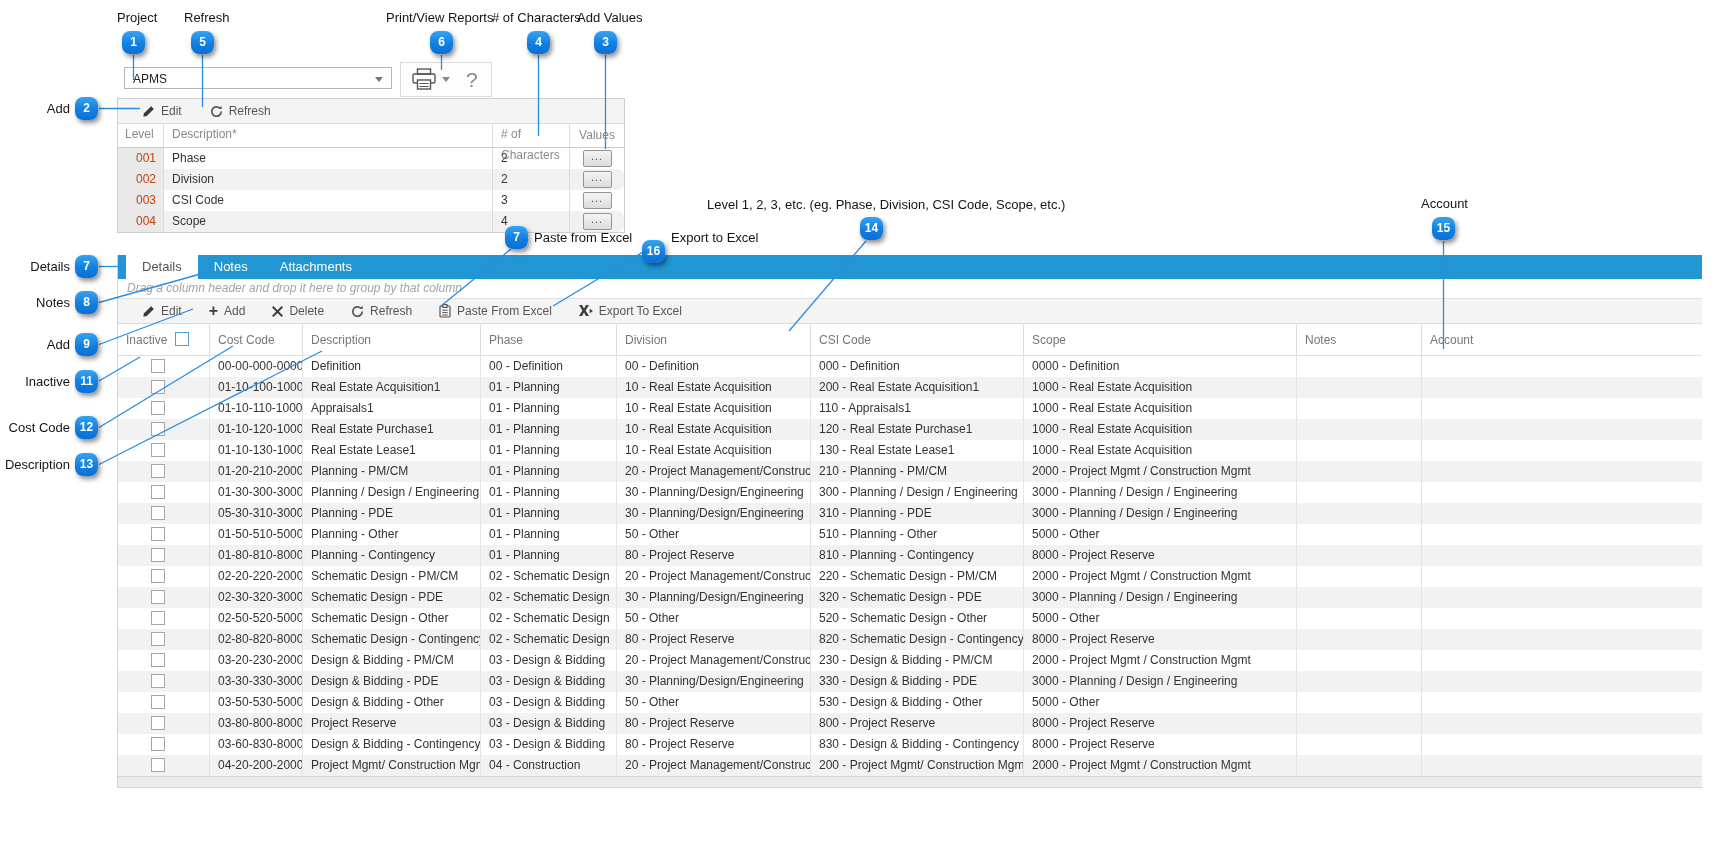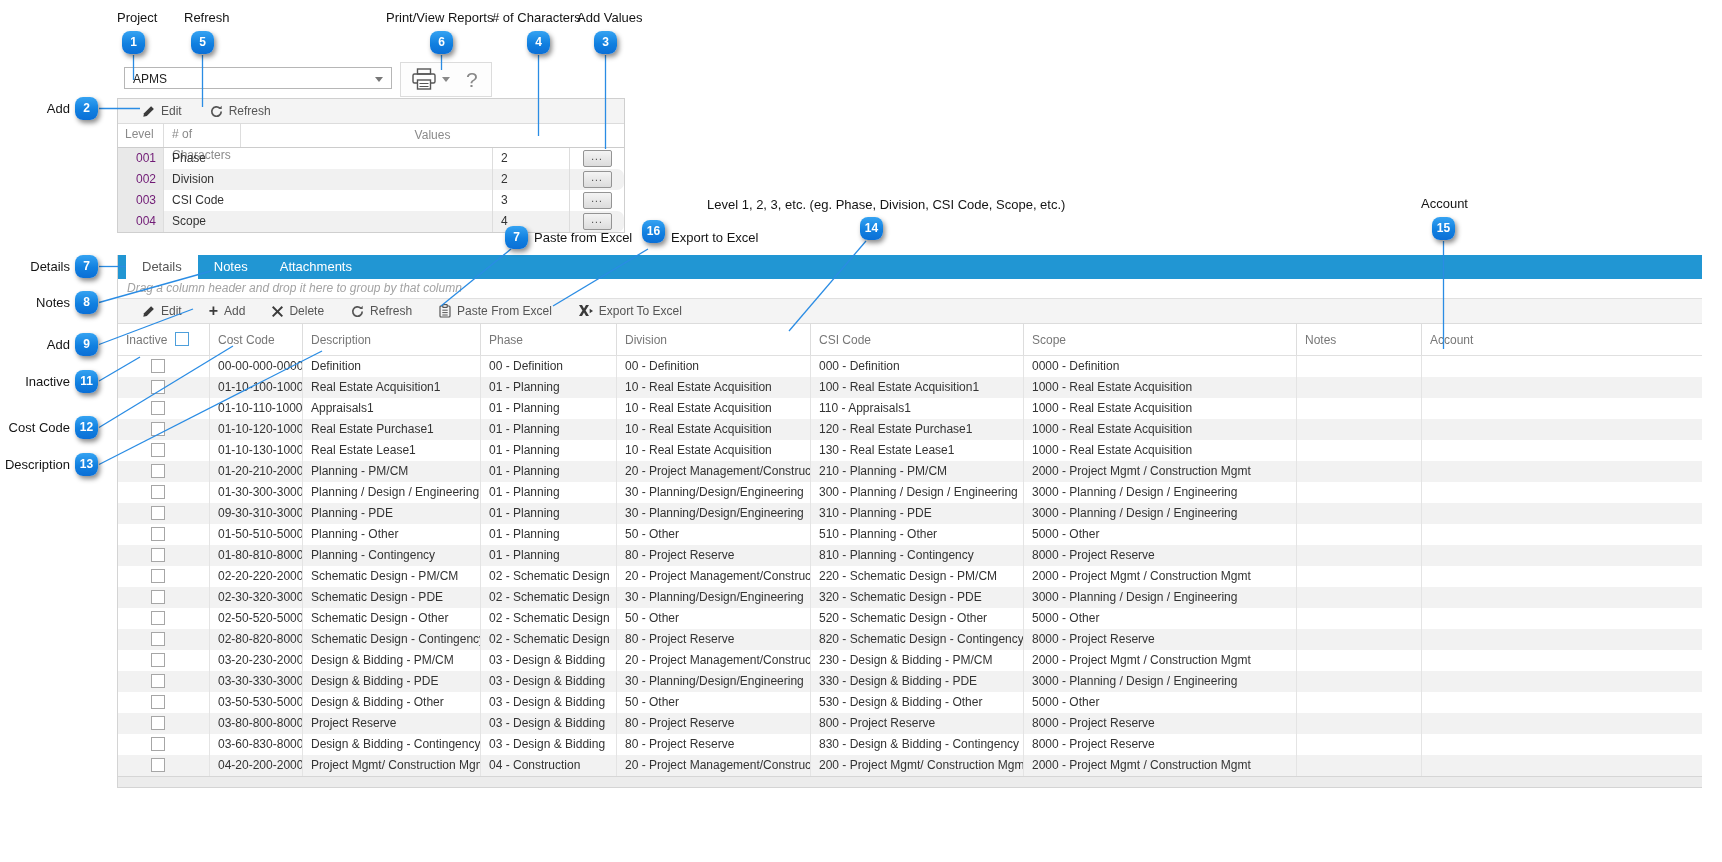--- a/index.html
+++ b/index.html
@@ -28,21 +28,21 @@
 
   
   .box1{position:absolute;left:117px;top:98px;width:508px;border:1px solid #cfcfcf;background:#fff;box-sizing:border-box;}
   .mini-toolbar{height:24px;background:#f4f4f4;border-bottom:1px solid #dcdcdc;display:flex;align-items:center;
                 font-size:12px;color:#555;}
   .tb-item{display:inline-flex;align-items:center;gap:6px;cursor:default;}
   .lg-header{display:flex;height:23px;border-bottom:1px solid #cccccc;font-size:12px;color:#8a8a8a;align-items:center;}
   .lg-row{display:flex;height:21px;font-size:12px;align-items:center;}
   .lg-row.alt{background:#f1f1f1;border-radius:7px;}
   .lg-level{width:46px;box-sizing:border-box;text-align:right;padding-right:7px;border-right:1px solid #ddd;height:100%;line-height:21px;}
-  .lg-row .lg-level{background:#e9e9e9;color:#701a75;}
+  .lg-row .lg-level{background:#e9e9e9;color:#c2410c;}
   .lg-header .lg-level{text-align:left;padding-left:7px;}
   .lg-desc{width:329px;box-sizing:border-box;padding-left:8px;border-right:1px solid #ddd;height:100%;line-height:21px;overflow:hidden;white-space:nowrap;}
   .lg-chars{width:77px;box-sizing:border-box;padding-left:8px;border-right:1px solid #ddd;height:100%;line-height:21px;}
   .lg-values{flex:1;display:flex;justify-content:center;align-items:center;height:100%;}
   .lg-header .lg-values{justify-content:center;line-height:23px;}
   .dots-btn{width:27px;height:15px;border:1px solid #949494;border-radius:2px;
             background:linear-gradient(#f4f4f4,#dcdcdc);font-size:10px;line-height:12px;color:#444;
             text-align:center;letter-spacing:1px;}
 
   
@@ -127,21 +127,21 @@
   <div class="badge" style="left:527px;top:31px">4</div>
   <div class="badge" style="left:594px;top:31px">3</div>
   <div class="badge" style="left:75px;top:97px">2</div>
   <div class="badge" style="left:75px;top:255px">7</div>
   <div class="badge" style="left:75px;top:291px">8</div>
   <div class="badge" style="left:75px;top:333px">9</div>
   <div class="badge" style="left:75px;top:370px">11</div>
   <div class="badge" style="left:75px;top:416px">12</div>
   <div class="badge" style="left:75px;top:453px">13</div>
   <div class="badge" style="left:505px;top:226px">7</div>
-  <div class="badge" style="left:642px;top:220px">16</div>
+  <div class="badge" style="left:642px;top:240px">16</div>
   <div class="badge" style="left:860px;top:217px">14</div>
   <div class="badge" style="left:1432px;top:217px">15</div>
 
   <div class="dropdown">
     <span>APMS</span>
     <span class="dd-caret"></span>
   </div>
   <div class="printbox">
     <span class="icon" style="margin-left:10px">
       <svg width="26" height="23" viewBox="0 0 26 23" fill="none" stroke="#555" stroke-width="1.4">
@@ -170,20 +170,21 @@
           <svg width="13" height="13" viewBox="0 0 16 16" fill="none" stroke="#555" stroke-width="2.1">
             <path d="M13.8 8a5.8 5.8 0 1 1-1.7-4.1"></path>
             <path d="M14.4 0.8v4h-4" fill="#555" stroke="none"></path>
           </svg>
         </span>
         <span>Refresh</span>
       </span>
     </div>
     <div class="lg-header">
       <div class="lg-level">Level #</div>
+      <div class="lg-desc">Description*</div>
       <div class="lg-chars"># of Characters</div>
       <div class="lg-values">Values</div>
     </div>
     <div class="lg-row">
       <div class="lg-level">001</div>
       <div class="lg-desc">Phase</div>
       <div class="lg-chars">2</div>
       <div class="lg-values">
           <span class="dots-btn">...</span>
         </div>
@@ -299,21 +300,21 @@
           <div class="tcell col-scope">0000 - Definition</div>
           <div class="tcell col-notes"></div>
           <div class="tcell col-account"></div>
         </div>
         <div class="trow alt">
           <div class="tcell col-inactive"><span class="cb"></span></div>
           <div class="tcell col-cost_code">01-10-100-1000</div>
           <div class="tcell col-description">Real Estate Acquisition1</div>
           <div class="tcell col-phase">01 - Planning</div>
           <div class="tcell col-division">10 - Real Estate Acquisition</div>
-          <div class="tcell col-csi_code">100 - Real Estate Acquisition1</div>
+          <div class="tcell col-csi_code">200 - Real Estate Acquisition1</div>
           <div class="tcell col-scope">1000 - Real Estate Acquisition</div>
           <div class="tcell col-notes"></div>
           <div class="tcell col-account"></div>
         </div>
         <div class="trow">
           <div class="tcell col-inactive"><span class="cb"></span></div>
           <div class="tcell col-cost_code">01-10-110-1000</div>
           <div class="tcell col-description">Appraisals1</div>
           <div class="tcell col-phase">01 - Planning</div>
           <div class="tcell col-division">10 - Real Estate Acquisition</div>
@@ -361,21 +362,21 @@
           <div class="tcell col-description">Planning / Design / Engineering</div>
           <div class="tcell col-phase">01 - Planning</div>
           <div class="tcell col-division">30 - Planning/Design/Engineering</div>
           <div class="tcell col-csi_code">300 - Planning / Design / Engineering</div>
           <div class="tcell col-scope">3000 - Planning / Design / Engineering</div>
           <div class="tcell col-notes"></div>
           <div class="tcell col-account"></div>
         </div>
         <div class="trow alt">
           <div class="tcell col-inactive"><span class="cb"></span></div>
-          <div class="tcell col-cost_code">09-30-310-3000</div>
+          <div class="tcell col-cost_code">05-30-310-3000</div>
           <div class="tcell col-description">Planning - PDE</div>
           <div class="tcell col-phase">01 - Planning</div>
           <div class="tcell col-division">30 - Planning/Design/Engineering</div>
           <div class="tcell col-csi_code">310 - Planning - PDE</div>
           <div class="tcell col-scope">3000 - Planning / Design / Engineering</div>
           <div class="tcell col-notes"></div>
           <div class="tcell col-account"></div>
         </div>
         <div class="trow">
           <div class="tcell col-inactive"><span class="cb"></span></div>

